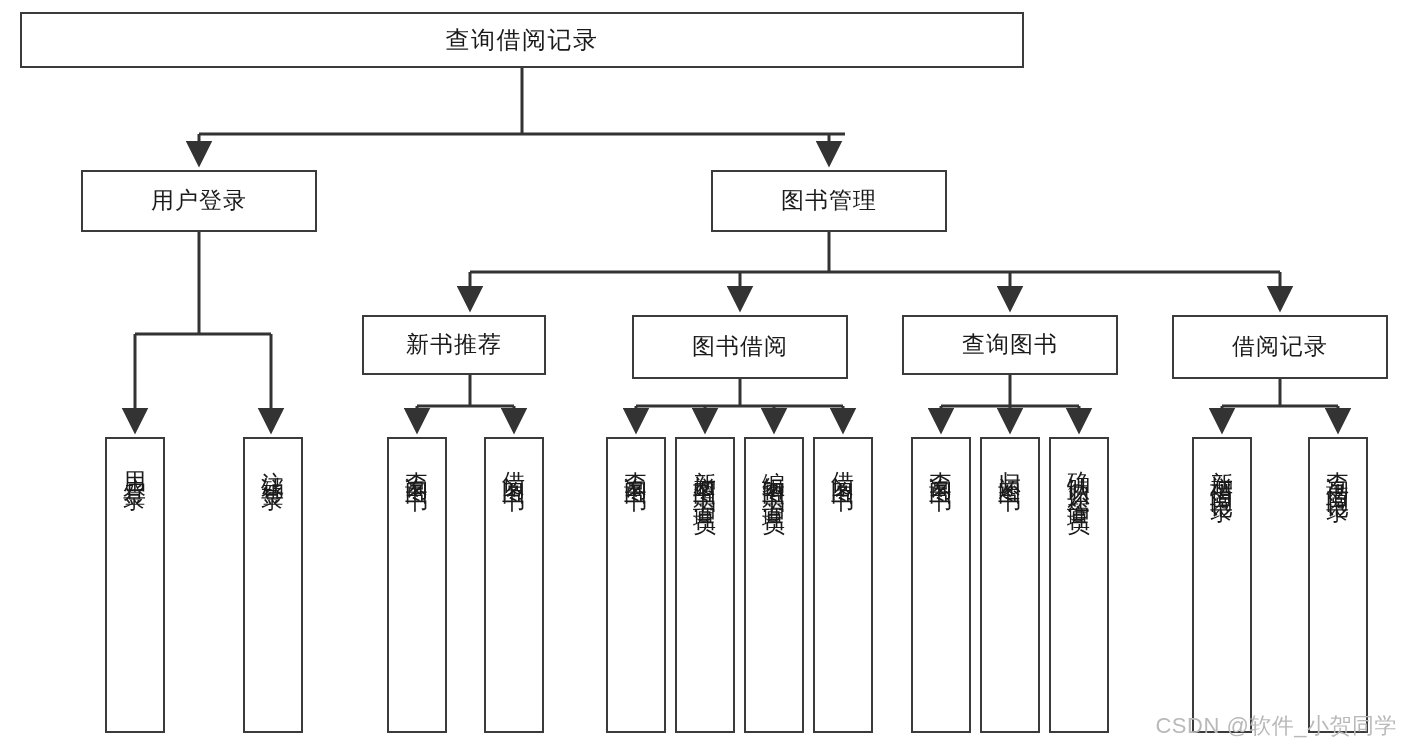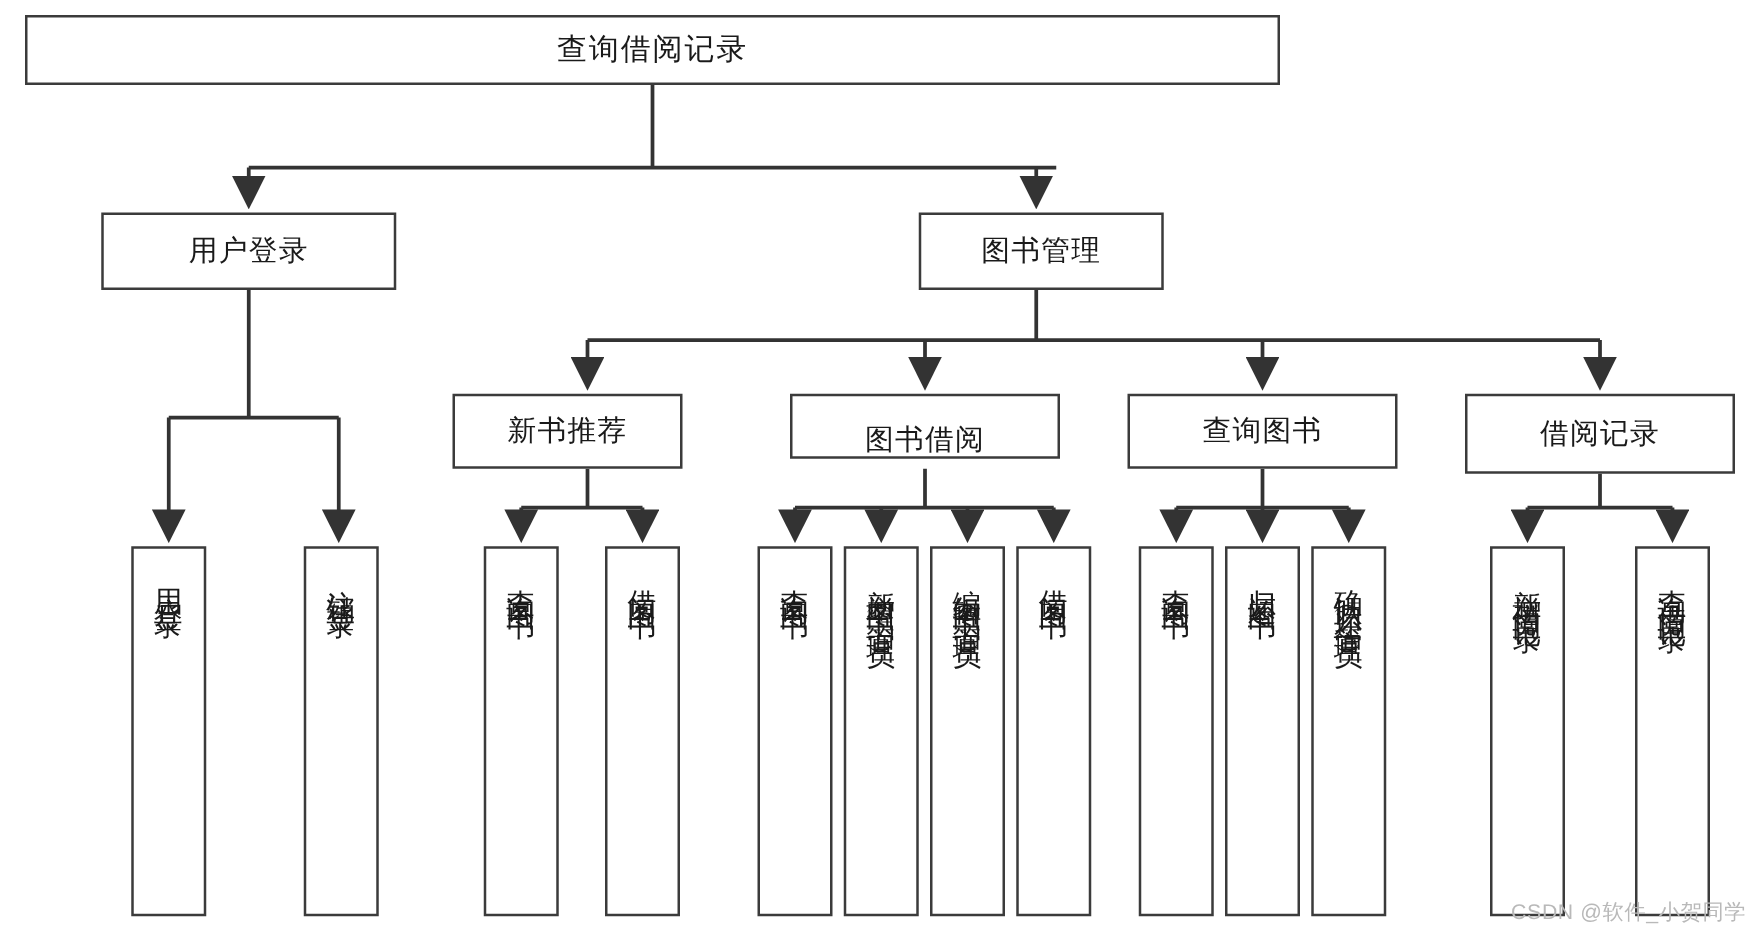--- a/index.html
+++ b/index.html
@@ -66,21 +66,21 @@
     line-height: 1.05;
     letter-spacing: 6px;
     white-space: pre-line;
   }
   
   #watermark {
     position: absolute;
     right: 8px;
     bottom: 6px;
     z-index: 5;
-    font-size: 17px;
+    font-size: 22px;
     color: #b9b9b9;
     letter-spacing: 0.5px;
     white-space: nowrap;
     pointer-events: none;
   }
 </style>
 </head>
 <body>
 
 <div id="canvas">
@@ -135,28 +135,28 @@
     </g>
   </svg>
 
   <div class="node horiz root" style="left:20px; top:12px; width:1004px; height:56px;">
     <span class="label">查询借阅记录</span>
   </div>
 
   <div class="node horiz" style="left:81px; top:170px; width:236px; height:62px;">
     <span class="label">用户登录</span>
   </div>
-  <div class="node horiz" style="left:711px; top:170px; width:196px; height:62px;margin-left:24px;">
+  <div class="node horiz" style="left:711px; top:170px; width:236px; height:62px;">
     <span class="label">图书管理</span>
   </div>
 
   <div class="node horiz" style="left:362px; top:315px; width:184px; height:60px;">
     <span class="label">新书推荐</span>
   </div>
-  <div class="node horiz" style="left:632px; top:315px; width:216px; height:52px;align-items:flex-end;">
+  <div class="node horiz" style="left:632px; top:315px; width:216px; height:64px;">
     <span class="label">图书借阅</span>
   </div>
   <div class="node horiz" style="left:902px; top:315px; width:216px; height:60px;">
     <span class="label">查询图书</span>
   </div>
   <div class="node horiz" style="left:1172px; top:315px; width:216px; height:64px;">
     <span class="label">借阅记录</span>
   </div>
 
   <div class="node vert" style="left:105px; top:437px; width:60px; height:296px;">

